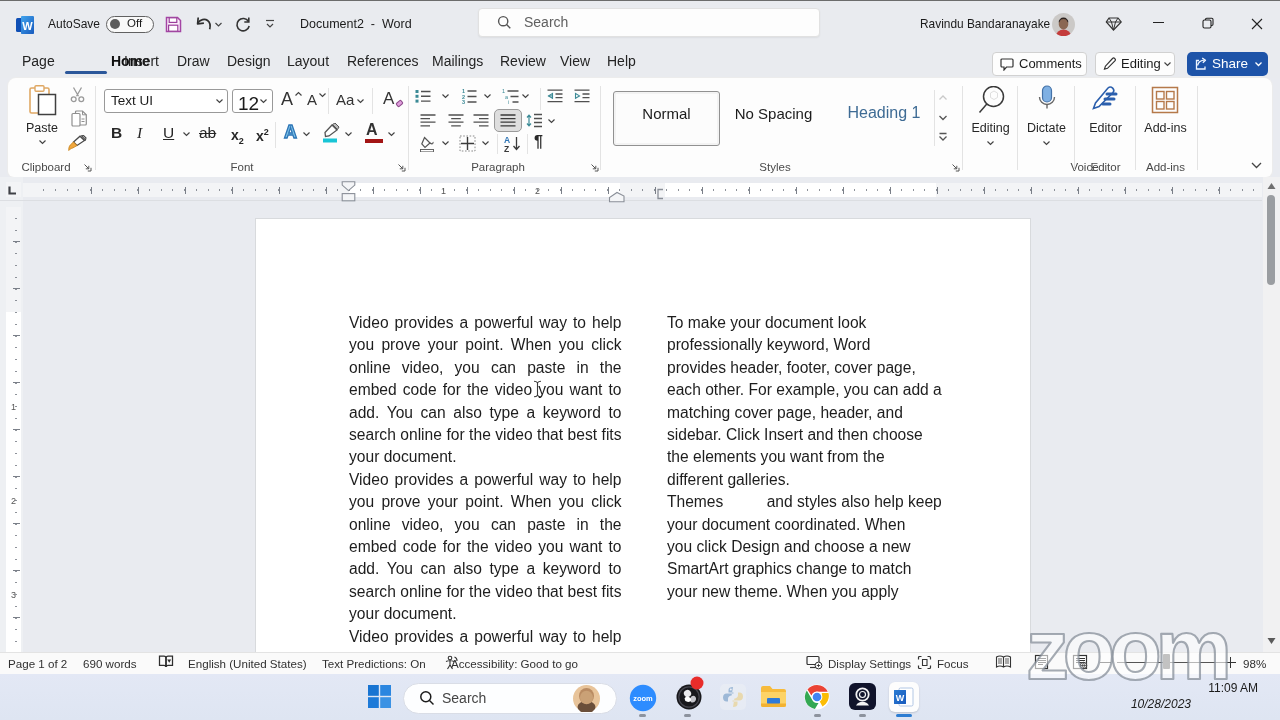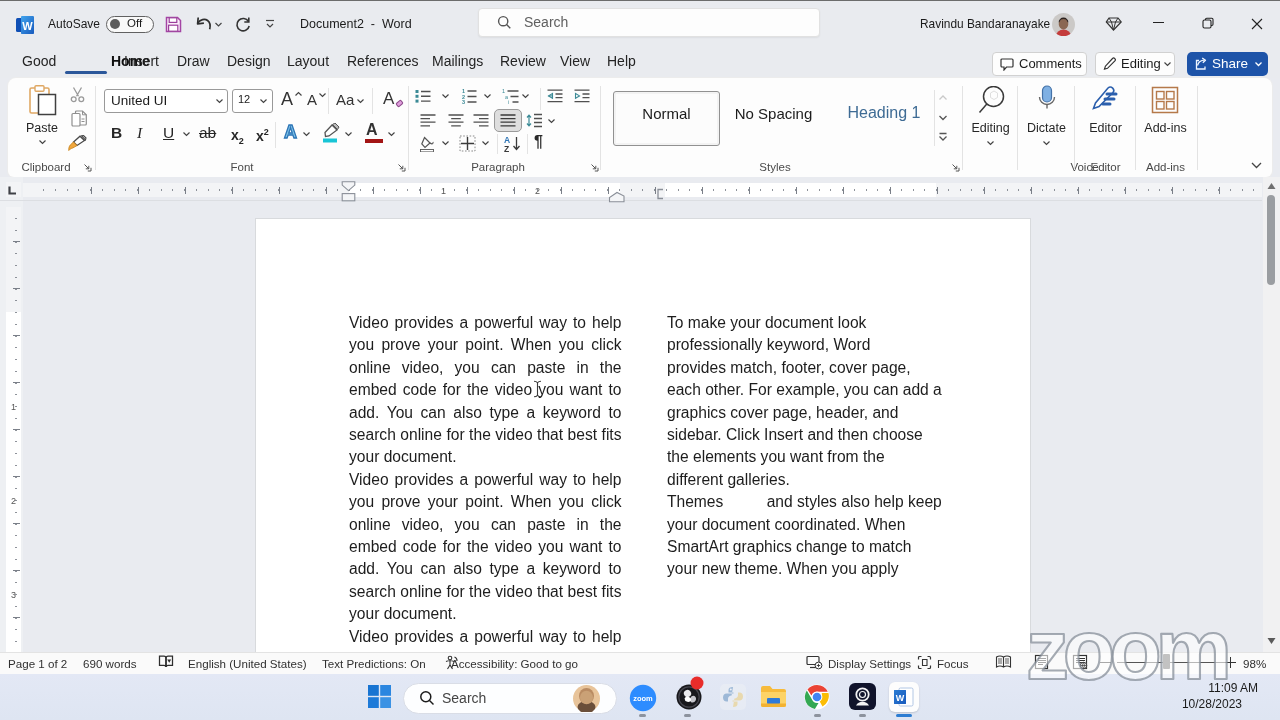--- a/index.html
+++ b/index.html
@@ -98,21 +98,21 @@
 
 <div class="abs" style="left:1153px; top:22px; width:11px; height:1.4px; background:#222;"></div>
 <svg class="abs" style="left:1202px; top:17px;" width="12" height="12" viewBox="0 0 12 12">
   <rect x="1" y="3" width="8" height="8" rx="1.5" fill="none" stroke="#222" stroke-width="1.1"></rect>
   <path d="M3.5 3 V2.5 a1.2 1.2 0 0 1 1.2 -1.2 H9.8 a1.2 1.2 0 0 1 1.2 1.2 V7.3 a1.2 1.2 0 0 1 -1.2 1.2 H9" fill="none" stroke="#222" stroke-width="1.1"></path>
 </svg>
 <svg class="abs" style="left:1251px; top:18px;" width="12" height="12" viewBox="0 0 12 12">
   <path d="M1 1 L11 11 M11 1 L1 11" stroke="#222" stroke-width="1.1"></path>
 </svg>
 <div id="tabrow" class="abs"></div>
-<div class="tab" style="left:22px;">Good</div>
+<div class="tab" style="left:22px;">Page</div>
 <div class="tab" style="left:67px; font-weight:bold; color:#0f0f0f;margin-left:44px;">Home</div>
 <div class="abs" style="left:65px; top:71px; width:42px; height:2.5px; background:#2b579a; border-radius:2px;"></div>
 <div class="tab" style="left:124px;">Insert</div>
 <div class="tab" style="left:177px;">Draw</div>
 <div class="tab" style="left:227px;">Design</div>
 <div class="tab" style="left:287px;">Layout</div>
 <div class="tab" style="left:347px;">References</div>
 <div class="tab" style="left:432px;">Mailings</div>
 <div class="tab" style="left:500px;">Review</div>
 <div class="tab" style="left:560px;">View</div>
@@ -173,26 +173,26 @@
   <path d="M13.5 0.8 L15.5 0.5 L18 3 L17.5 5 z" fill="#fff" stroke="#4a4a4a" stroke-width="1.1"></path>
   <path d="M5.5 7 L9 10.5 L6.5 12 C4.5 13.5 2.5 13 0.8 15.5 C0.5 12 1.8 10.2 3.8 8.5 z" fill="#f0a73e" stroke="#c9861f" stroke-width="0.9"></path>
 </svg>
 <div class="glabel" style="left:18px; width:56px;">Clipboard</div>
 <svg class="launch" style="left:83px; top:163px;" viewBox="0 0 9 9">
     <path d="M8 4.8 V8 H4.8 M1.5 1.5 L5.8 5.8 M5.8 2.8 V5.8 H2.8" stroke="#555" stroke-width="1" fill="none"></path>
   </svg>
 <div class="vsep" style="left:95px;"></div>
 
 <div class="abs" style="left:104px; top:89px; width:124px; height:24px; border:1px solid #999; border-radius:3px; background:#fff;"></div>
-<div class="abs" style="left:111px; top:93px; font-size:13.5px; color:#1b1b1b;">United UI</div>
+<div class="abs" style="left:111px; top:93px; font-size:13.5px; color:#1b1b1b;">Text UI</div>
 <svg class="abs" style="left:215px; top:98px;" width="9" height="7" viewBox="0 0 9 7">
     <path d="M1.5 1.5 L4.5 4.5 L7.5 1.5" fill="none" stroke="#444" stroke-width="1.2"></path>
   </svg>
 <div class="abs" style="left:232px; top:89px; width:41px; height:24px; border:1px solid #999; border-radius:3px; background:#fff;"></div>
-<div class="abs" style="left:238px; top:93px; font-size:11px; color:#1b1b1b;">12</div>
+<div class="abs" style="left:238px; top:93px; font-size:19px; color:#1b1b1b;">12</div>
 <svg class="abs" style="left:259px; top:98px;" width="9" height="7" viewBox="0 0 9 7">
     <path d="M1.5 1.5 L4.5 4.5 L7.5 1.5" fill="none" stroke="#444" stroke-width="1.2"></path>
   </svg>
 
 <div class="abs" style="left:281px; top:89px; font-size:18px; color:#333;">A</div>
 <svg class="abs" style="left:294px; top:91px;" width="9" height="6" viewBox="0 0 9 6">
     <path d="M1.5 4.5 L4.5 1.5 L7.5 4.5" fill="none" stroke="#444" stroke-width="1.2"></path>
   </svg>
 <div class="abs" style="left:307px; top:91px; font-size:15px; color:#333;">A</div>
 <svg class="abs" style="left:318px; top:92px;" width="9" height="6" viewBox="0 0 9 6">
@@ -467,28 +467,29 @@
     <div class="jline">online video, you can paste in the</div>
     <div class="jline">embed code for the video you want to</div>
     <div class="jline">add. You can also type a keyword to</div>
     <div class="jline">search online for the video that best fits</div>
     <div class="doc-line">your document.</div>
     <div class="jline">Video provides a powerful way to help</div>
   </div>
 <div class="abs" id="col2" style="left:667px; top:312px; width:275px; font-size:15.6px; color:#1d1d1d; line-height:22.42px;">
     <div class="doc-line">To make your document look</div>
     <div class="doc-line">professionally keyword, Word</div>
-    <div class="doc-line">provides match, footer, cover page,</div>
+    <div class="doc-line">provides header, footer, cover page,</div>
     <div class="doc-line">each other. For example, you can add a</div>
-    <div class="doc-line">graphics cover page, header, and</div>
+    <div class="doc-line">matching cover page, header, and</div>
     <div class="doc-line">sidebar. Click Insert and then choose</div>
     <div class="doc-line">the elements you want from the</div>
     <div class="doc-line">different galleries.</div>
     <div class="doc-line">Themes&nbsp;<span style="display:inline-block;width:39px;"></span>and styles also help keep</div>
     <div class="doc-line">your document coordinated. When</div>
+    <div class="doc-line">you click Design and choose a new</div>
     <div class="doc-line">SmartArt graphics change to match</div>
     <div class="doc-line">your new theme. When you apply</div>
   </div>
 
 <svg class="abs" style="left:532px; top:380px;" width="11" height="18" viewBox="0 0 11 18">
   <path d="M2 1.2 C3.5 1.2 4.8 1.8 5.5 2.8 C6.2 1.8 7.5 1.2 9 1.2 M5.5 2.8 V15.2 M2 16.8 C3.5 16.8 4.8 16.2 5.5 15.2 C6.2 16.2 7.5 16.8 9 16.8" fill="none" stroke="#3a3a3a" stroke-width="1.1"></path>
 </svg>
 
 <div class="abs" style="left:1263px; top:177px; width:17px; height:475px; background:#f1f1f2;"></div>
 <svg class="abs" style="left:1267px; top:182px;" width="9" height="8" viewBox="0 0 9 8">
@@ -627,17 +628,17 @@
       <linearGradient id="wg2" x1="0" y1="0" x2="1" y2="1">
         <stop offset="0" stop-color="#2b7cd3"></stop>
         <stop offset="1" stop-color="#185abd"></stop>
       </linearGradient>
     </defs>
   <text x="6" y="13.8" font-size="9" font-weight="bold" fill="#fff" text-anchor="middle" font-family="Liberation Sans">W</text>
 </svg>
 <div class="abs" style="left:896px; top:714px; width:16px; height:3px; background:#2d7dd2; border-radius:2px;"></div>
 
 <div class="abs" style="left:1186px; top:681px; width:72px; text-align:right; font-size:12px; color:#1b1b1b;">11:09 AM</div>
-<div class="abs" style="left:1170px; top:697px; width:72px; text-align:right; font-size:12px; color:#1b1b1b;">10/28/2023</div>
+<div class="abs" style="left:1119px; top:697px; width:72px; text-align:right; font-size:12px; color:#1b1b1b;font-style:italic;">10/28/2023</div>
 
 <svg class="abs" style="left:1020px; top:614px;" width="232" height="72" viewBox="0 0 232 72">
 <text x="6" y="65" textLength="206" font-family="Liberation Sans" font-weight="bold" font-size="86" fill="rgba(255,255,255,0.58)" stroke="rgba(130,138,150,0.72)" stroke-width="2.1" stroke-linejoin="round">zoom</text>
 </svg>
 
 </body></html>

